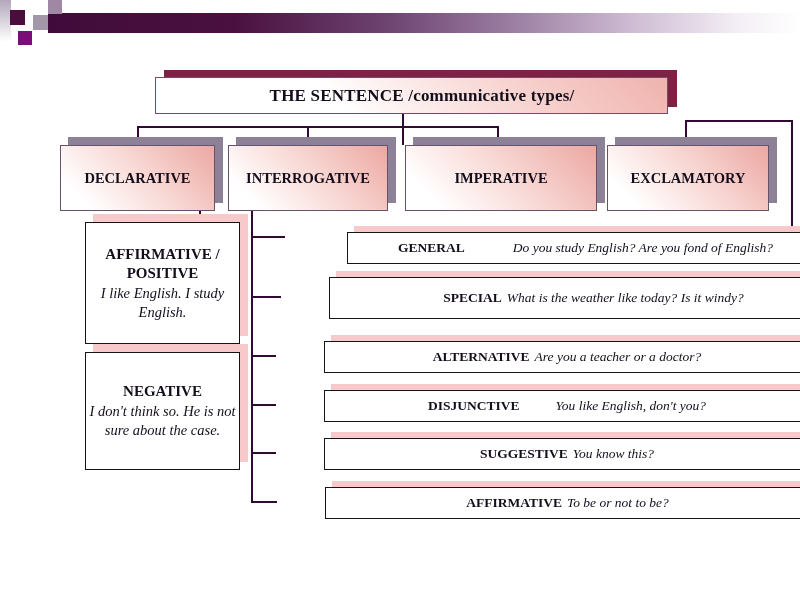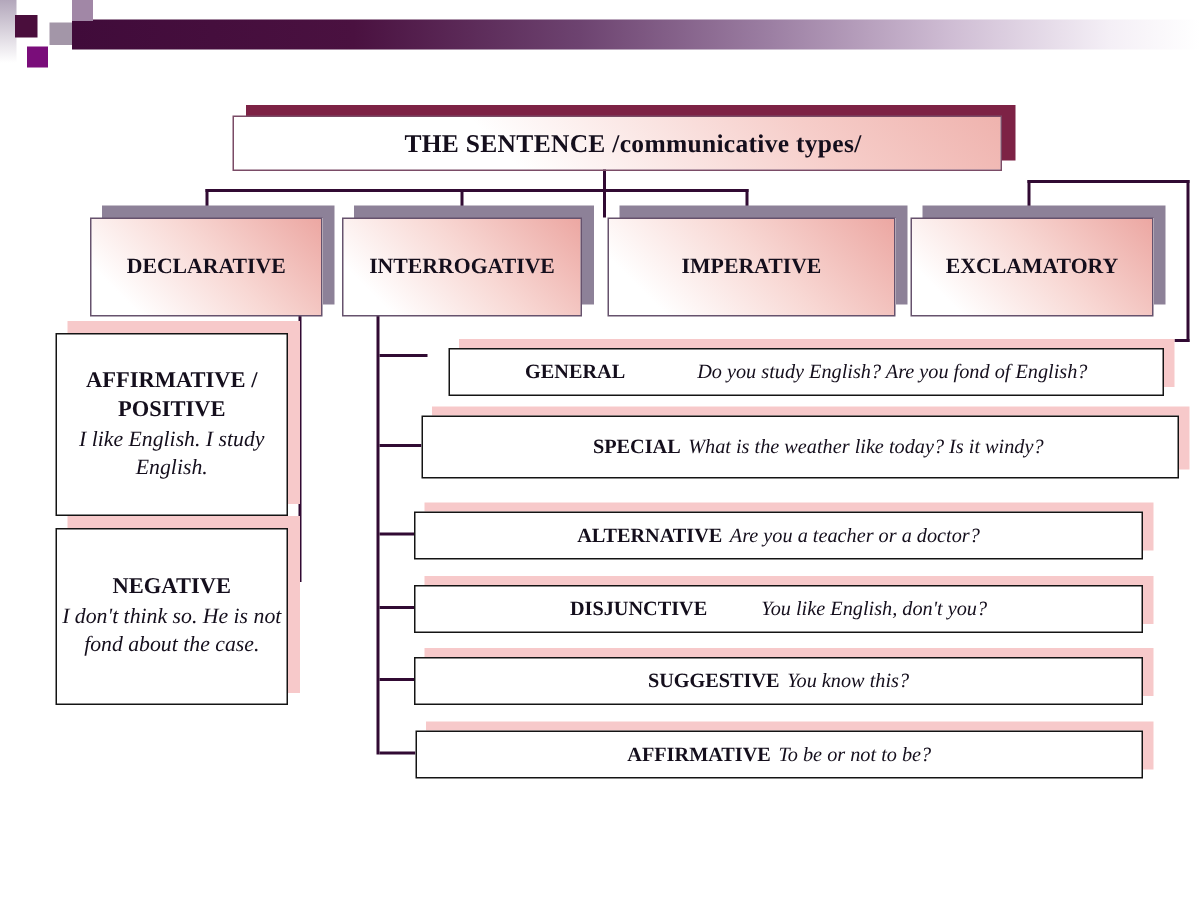--- a/index.html
+++ b/index.html
@@ -28,21 +28,21 @@
     border:1px solid #7a4b66;
     background:linear-gradient(45deg,#ffffff 35%,#f6cdc9 75%,#efb3ae 100%);
     box-shadow:9px -7px 0 0 #7d2245;
     font-size:17px; letter-spacing:0.2px;
   }
   
   .wbox{
     position:absolute; border:1px solid #141414; background:#ffffff;
     box-shadow:7px -6px 0 0 #f7c9ca;
     display:flex; align-items:center; justify-content:center;
-    text-align:center; line-height:1.3;
+    text-align:center; line-height:1.3;margin-left:48px;
   }
   .wbox.col{flex-direction:column;}
   .wbox.row{flex-direction:row; gap:5px; font-size:13.5px;}
   .lbl{font-weight:bold;}
   .ex{font-style:italic; font-weight:normal;}
   .main-lbl{font-size:14.5px;}
   .main-ex{font-size:13.5px;}
   .sub-lbl{font-size:15px;}
   .sub-ex{font-size:14.5px;}
 </style>
@@ -97,21 +97,21 @@
   <div class="gbox" style="left:607px;top:145px;width:160px;height:64px;gap:12px;">
     <span class="main-lbl">EXCLAMATORY</span>
   </div>
 
   <div class="wbox col" style="left:37px;top:222px;width:153px;height:120px;box-shadow:8px -8px 0 0 #f7c9ca;">
     <span class="lbl sub-lbl">AFFIRMATIVE / POSITIVE</span>
     <span class="ex sub-ex">I like English. I study English.</span>
   </div>
   <div class="wbox col" style="left:37px;top:352px;width:153px;height:116px;box-shadow:8px -8px 0 0 #f7c9ca;">
     <span class="lbl sub-lbl">NEGATIVE</span>
-    <span class="ex sub-ex">I don't think so. He is not fond about the case.</span>
+    <span class="ex sub-ex">I don't think so. He is not sure about the case.</span>
   </div>
 
   <div class="wbox row" style="left:299px;top:232px;width:475px;height:30px;gap:48px;">
     <span class="lbl">GENERAL</span>
     <span class="ex">Do you study English? Are you fond of English?</span>
   </div>
   <div class="wbox row" style="left:281px;top:277px;width:479px;height:40px;padding-left:24px;">
     <span class="lbl">SPECIAL</span>
     <span class="ex">What is the weather like today? Is it windy?</span>
   </div>

